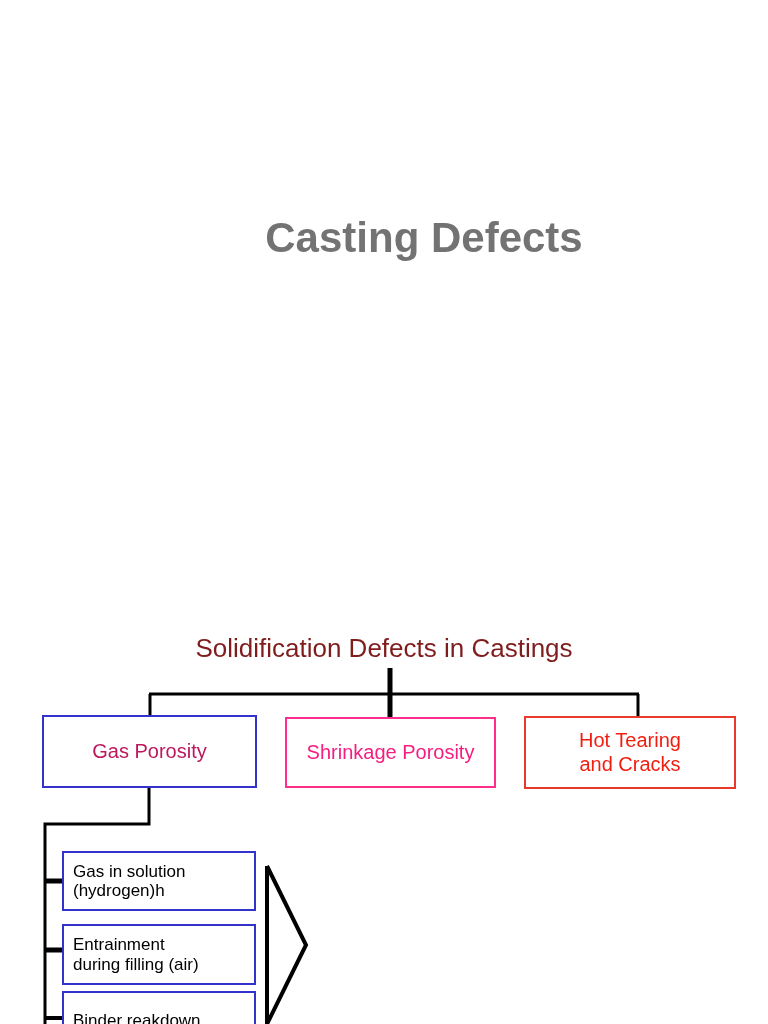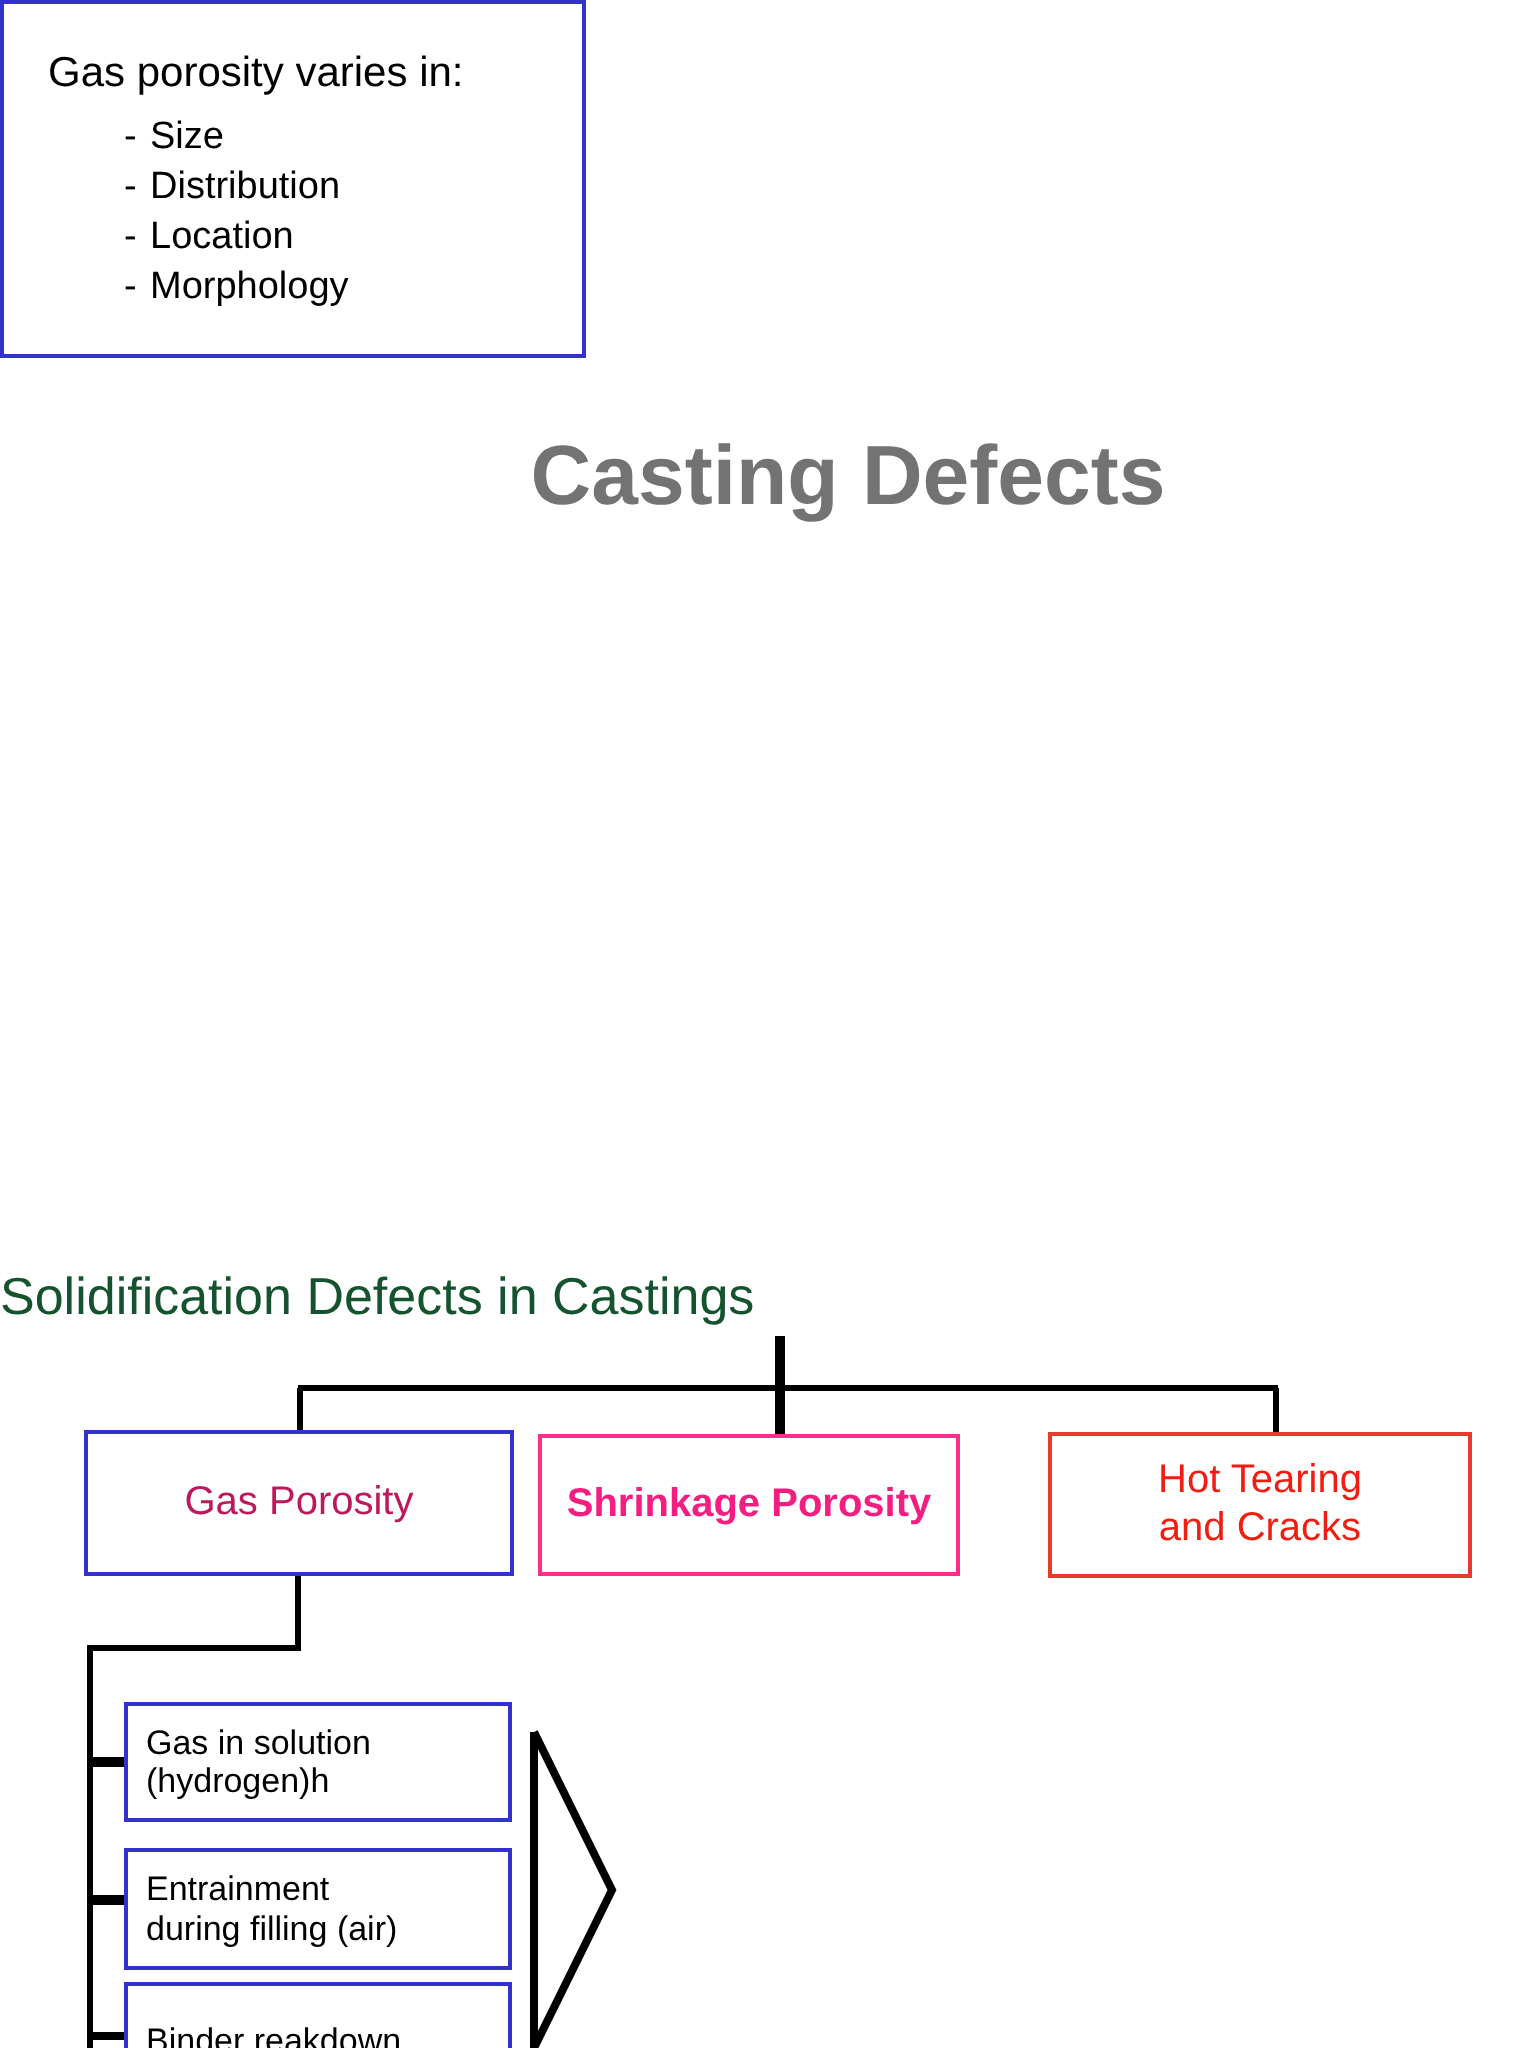--- a/index.html
+++ b/index.html
@@ -40,25 +40,25 @@
     white-space: nowrap;
     padding-left: 40px;
   }
 
   
   .diagram-root-label {
     position: absolute;
     left: 0;
     top: 632px;
     width: 768px;
-    text-align: left;
+    text-align: center;
     font-size: 26px;
     font-weight: normal;
     line-height: 32px;
-    color: #14532d;
+    color: #7f1d1d;
     white-space: nowrap;
   }
 
   
   .connector-layer {
     position: absolute;
     left: 0; top: 0;
     width: 768px;
     height: 1024px;
     pointer-events: none;
@@ -84,23 +84,22 @@
   #box-gas-porosity {
     left: 42px;  top: 715px;  width: 215px; height: 73px;
     border: 2px solid #3333CC;
   }
   #box-gas-porosity .node-label {
     color: #be185d;
     font-size: 20px;
   }
 
   #box-shrinkage-porosity {
-    left: 269px; top: 717px;  width: 211px; height: 71px;
+    left: 285px; top: 717px;  width: 211px; height: 71px;
     border: 2px solid #FF2E8B;
-    font-weight: bold;
   }
   #box-shrinkage-porosity .node-label {
     color: #F51D7F;
     font-size: 20px;
   }
 
   #box-hot-tearing {
     left: 524px; top: 716px;  width: 212px; height: 73px;
     border: 2px solid #E8392B;
     text-align: center;
@@ -213,31 +212,14 @@
 
   <div class="node-box cause-box" id="box-cause-1">
     <span class="node-label">Entrainment
 during filling (air)</span>
   </div>
 
   <div class="node-box cause-box" id="box-cause-2">
     <span class="node-label">Binder reakdown</span>
   </div>
 
-  <div id="box-info">
-    <span class="info-heading">Gas porosity varies in:</span>
-    <ul class="info-list">
-      <li>
-        <span class="dash">-</span><span>Size</span>
-      </li>
-      <li>
-        <span class="dash">-</span><span>Distribution</span>
-      </li>
-      <li>
-        <span class="dash">-</span><span>Location</span>
-      </li>
-      <li>
-        <span class="dash">-</span><span>Morphology</span>
-      </li>
-    </ul>
-  </div>
 
 </div>
 
 </body></html>

